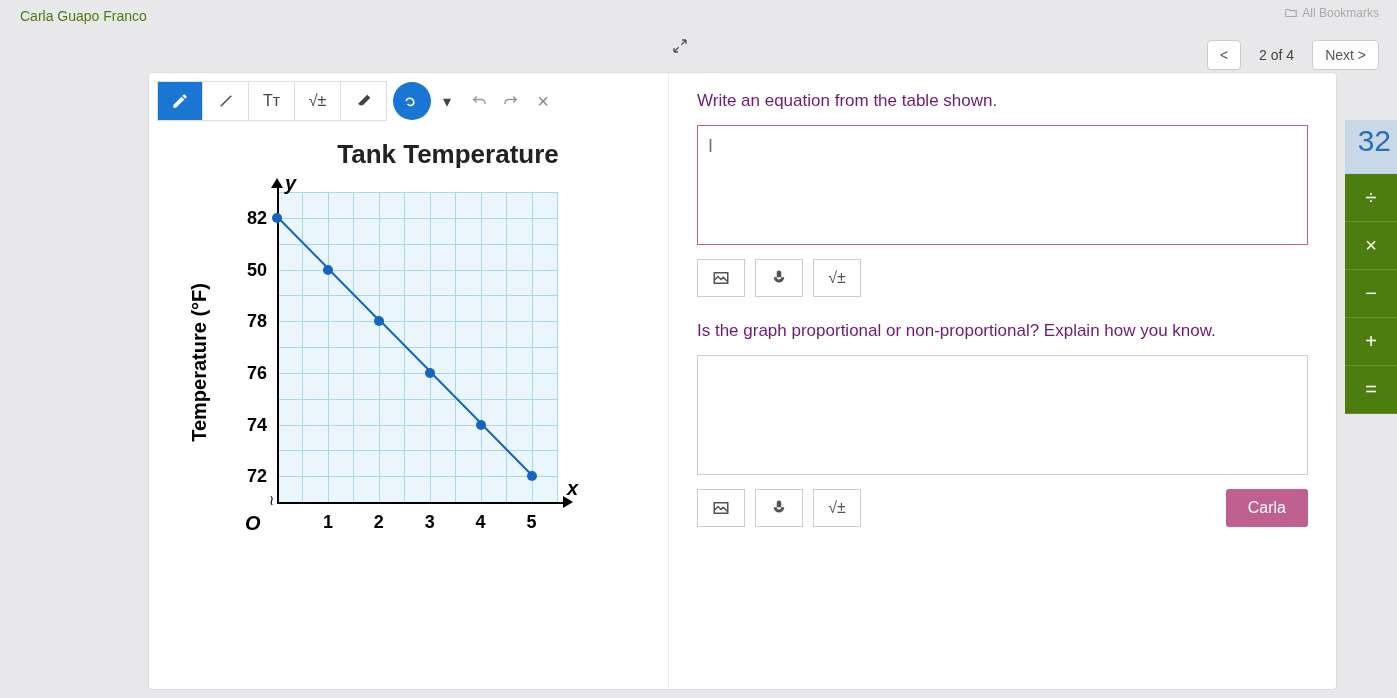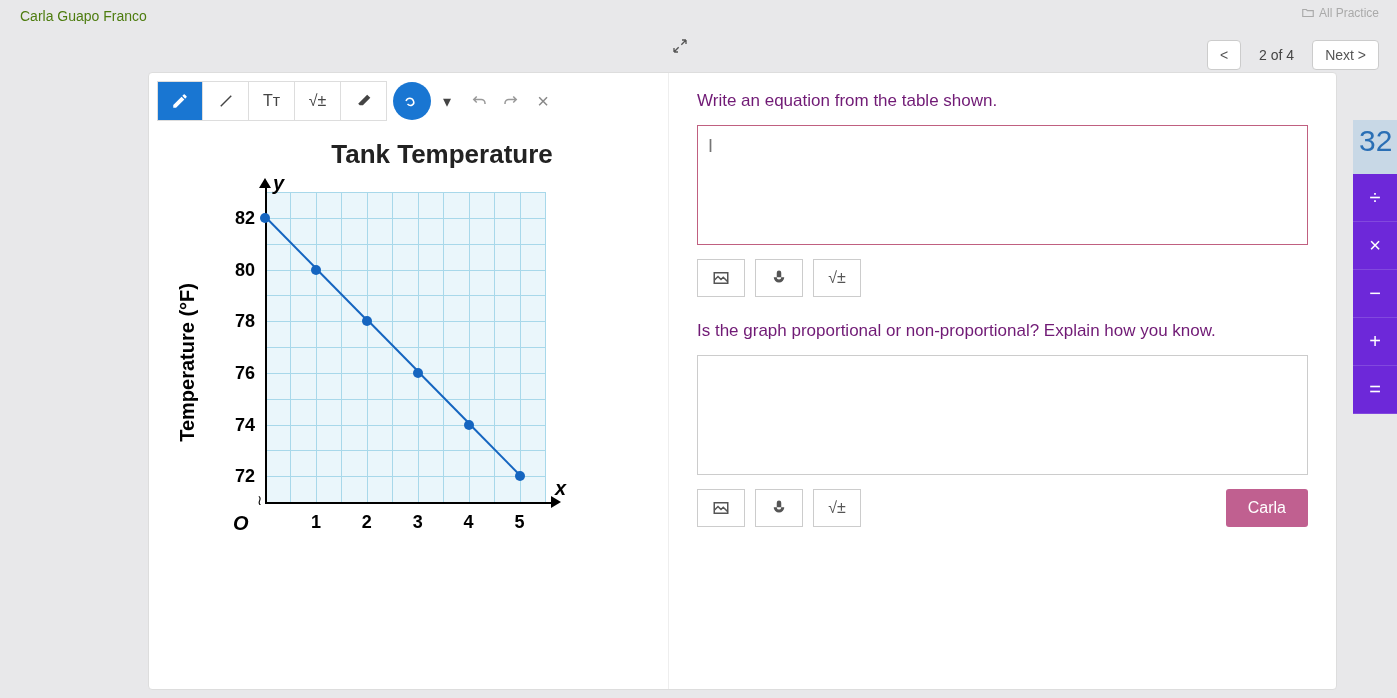--- a/index.html
+++ b/index.html
@@ -23,21 +23,21 @@
 .left-pane { width:520px; border-right:1px solid #eee; position:relative; }
 .right-pane { flex:1; padding:18px 28px; }
 
 .toolbar { display:flex; align-items:center; gap:0; padding:8px 8px; }
 .tool { width:46px; height:40px; border:1px solid #ddd; border-left:none; display:flex; align-items:center; justify-content:center; cursor:pointer; background:#fff; color:#444; font-size:16px;}
 .tool:first-child { border-left:1px solid #ddd; background:#1976d2; color:#fff;}
 .tool.circle { border:none; background:#1976d2; color:#fff; border-radius:50%; width:38px; height:38px; margin-left:6px; }
 .tool.plain { border:none; width:32px; }
 .tool svg { width:18px; height:18px; }
 
-.chart-wrap { padding:10px 20px 0 27px; }
+.chart-wrap { padding:10px 20px 0 27px;margin-left:12px; }
 .chart-title { font-weight:bold; font-size:26px; color:#222; text-align:center; margin-left:60px; margin-bottom:2px;}
 .ylabel-text { font-weight:bold; font-size:20px; }
 .xlabel-text { font-weight:bold; font-size:22px; text-align:center; }
 
 .axis-wrap { display:flex; align-items:center; }
 .ylabel { writing-mode:vertical-rl; transform:rotate(180deg); margin-right:6px; }
 
 .plot { position:relative; width:360px; height:380px; }
 .grid { position:absolute; left:60px; top:20px; width:280px; height:310px; background:#eaf6fb; }
 .grid-line-v { position:absolute; top:0; bottom:0; width:1px; background:#a8d8ea; }
@@ -56,36 +56,36 @@
 .axis-break { position:absolute; left:52px; top:320px; font-size:14px; color:#000; }
 
 .question { font-size:17px; color:#701a75; margin-bottom:14px; }
 .answer-box { width:100%; height:120px; border:1.5px solid #c06080; background:#fff; padding:10px; font-size:18px; color:#555; resize:none; outline:none; margin-bottom:10px;}
 .answer-box.plain { border:1px solid #ccc; }
 .input-tools { display:flex; gap:10px; margin-bottom:24px; align-items:center;}
 .input-tool { width:48px; height:38px; border:1px solid #ccc; display:flex; align-items:center; justify-content:center; cursor:pointer; background:#fff; color:#555;}
 .submit-row { display:flex; justify-content:space-between; align-items:center;}
 .submit-btn { background:#c06090; color:#fff; border:none; padding:10px 22px; font-size:16px; border-radius:3px; cursor:pointer;}
 
-.side-calc { position:absolute; right:0; top:120px; width:44px; background:#6d28d9; }
+.side-calc { position:absolute; right:0; top:120px; width:52px; background:#4d7c0f; }
 .side-calc .disp { background:#c8d8e6; color:#2a6fb5; font-size:30px; text-align:right; padding:4px 6px; height:54px; font-weight:300;}
 .side-calc .op { height:48px; color:#fff; display:flex; align-items:center; justify-content:center; font-size:20px; border-bottom:1px solid rgba(255,255,255,0.15);}
 </style>
 </head>
 <body>
 
 <div class="header">
   <div class="subtitle">Carla Guapo Franco</div>
 </div>
 
 <div class="bookmarks">
   <svg viewBox="0 0 24 24" fill="none" stroke="currentColor" stroke-width="2">
       <path d="M3 6h6l2 2h10v10H3z"></path>
     </svg>
-  <span>All Practice</span>
+  <span>All Bookmarks</span>
 </div>
 
 <div class="expand-icon">
   <svg width="16" height="16" viewBox="0 0 24 24" fill="none" stroke="#555" stroke-width="2">
       <path d="M14 10l7-7M3 21l7-7M21 3h-6M21 3v6M3 21h6M3 21v-6"></path>
     </svg>
 </div>
 
 <div class="nav">
   <button class="nav-btn">&lt;</button>
@@ -175,21 +175,21 @@
           <div class="origin">O</div>
         <div class="tick-label-x" style="left: 110.909px;">1</div>
             <div class="tick-label-x" style="left: 161.818px;">2</div>
             <div class="tick-label-x" style="left: 212.727px;">3</div>
             <div class="tick-label-x" style="left: 263.636px;">4</div>
             <div class="tick-label-x" style="left: 314.545px;">5</div>
             <div class="tick-label-y" style="top: 304.167px;">72</div>
             <div class="tick-label-y" style="top: 252.5px;">74</div>
             <div class="tick-label-y" style="top: 200.833px;">76</div>
             <div class="tick-label-y" style="top: 149.167px;">78</div>
-            <div class="tick-label-y" style="top: 97.5px;">80</div>
+            <div class="tick-label-y" style="top: 97.5px;">50</div>
             <div class="tick-label-y" style="top: 45.8333px;">82</div>
             <div class="data-line" style="left: 60px; top: 45.8333px; height: 72.534px; transform: rotate(-44.5768deg);"></div>
             <div class="data-line" style="left: 110.909px; top: 97.5px; height: 72.534px; transform: rotate(-44.5768deg);"></div>
             <div class="data-line" style="left: 161.818px; top: 149.167px; height: 72.534px; transform: rotate(-44.5768deg);"></div>
             <div class="data-line" style="left: 212.727px; top: 200.833px; height: 72.534px; transform: rotate(-44.5768deg);"></div>
             <div class="data-line" style="left: 263.636px; top: 252.5px; height: 72.534px; transform: rotate(-44.5768deg);"></div>
             <div class="data-pt" style="left: 60px; top: 45.8333px;"></div>
             <div class="data-pt" style="left: 110.909px; top: 97.5px;"></div>
             <div class="data-pt" style="left: 161.818px; top: 149.167px;"></div>
             <div class="data-pt" style="left: 212.727px; top: 200.833px;"></div>

